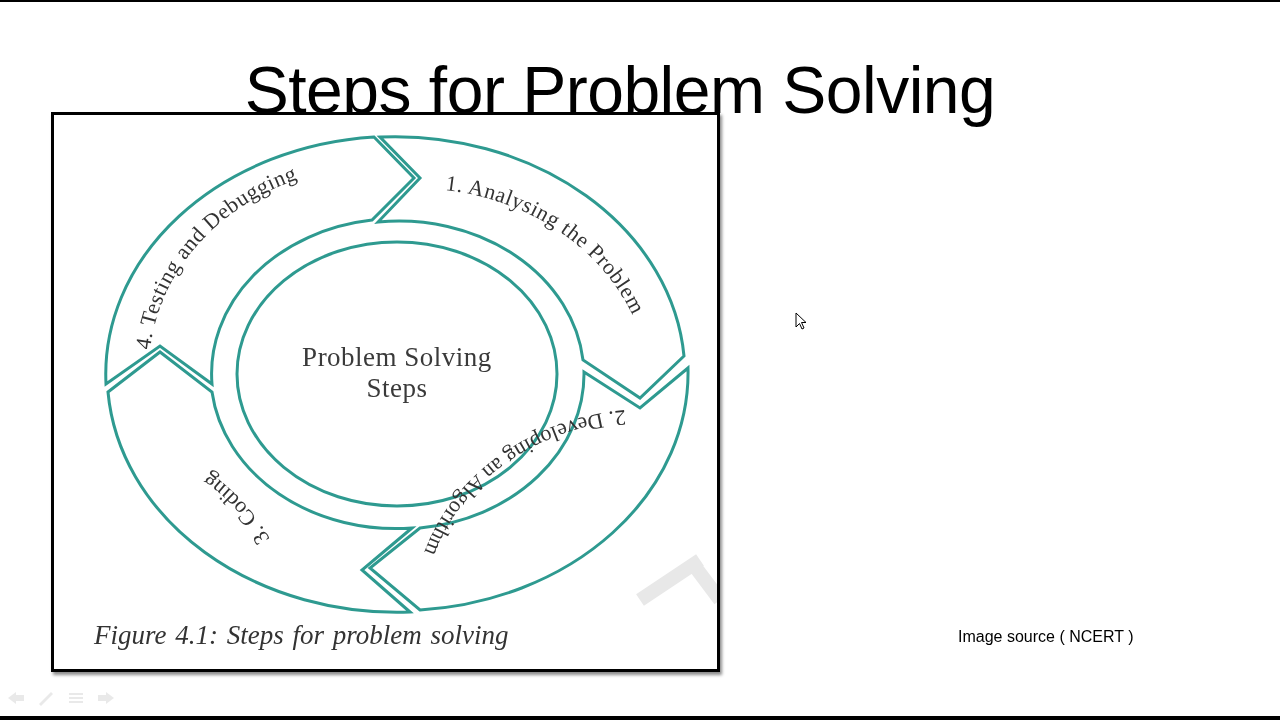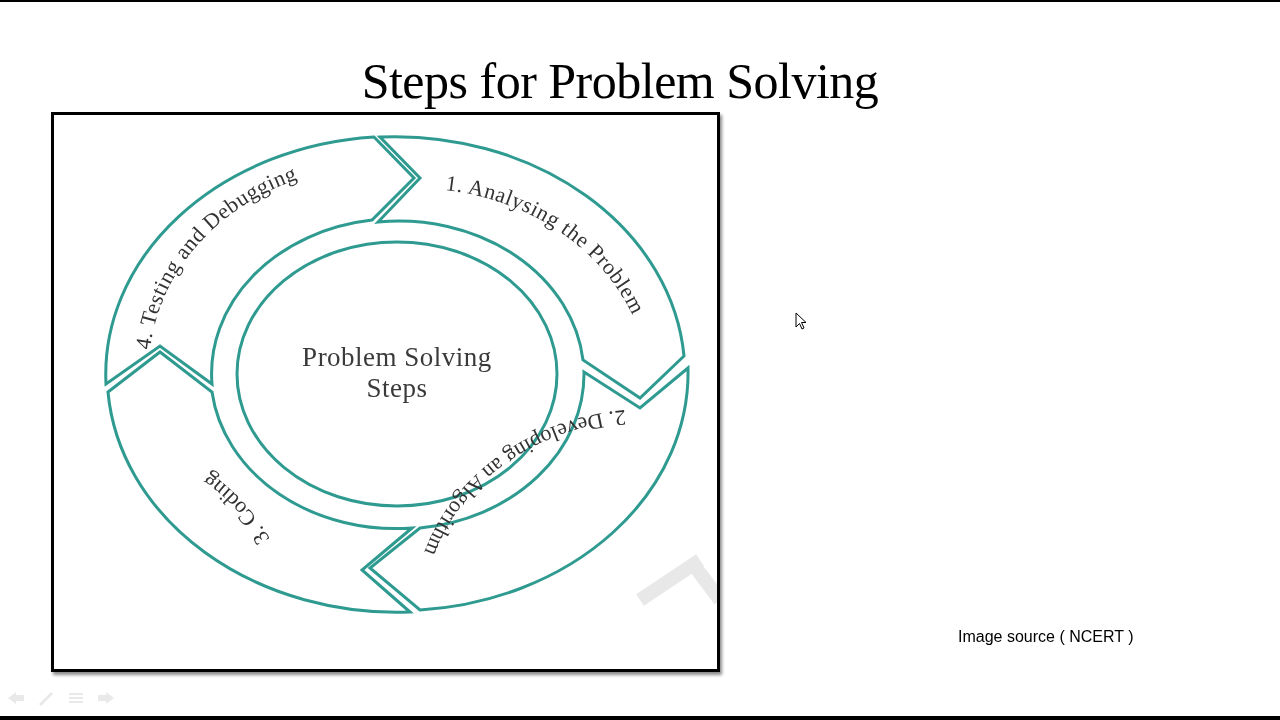--- a/index.html
+++ b/index.html
@@ -1,19 +1,19 @@
 <!DOCTYPE html>
 <html><head>
 <meta charset="utf-8">
 <style>
   html, body { margin: 0; padding: 0; }
   body { width: 1280px; height: 720px; background: #ffffff; position: relative; overflow: hidden; font-family: "Liberation Sans", sans-serif; }
   .topbar { position: absolute; left: 0; top: 0; width: 1280px; height: 2px; background: #000; }
   .bottombar { position: absolute; left: 0; top: 716px; width: 1280px; height: 4px; background: #000; }
-  .slide-title { position: absolute; left: 0; top: 52px; width: 1240px; text-align: center; font-family: Liberation Serif, serif; font-size: 50px; color: #000; letter-spacing: -0.5px; }
+  .slide-title { position: absolute; left: 0; top: 52px; width: 1240px; text-align: center; font-family: Liberation Sans, sans-serif; font-size: 66px; color: #000; letter-spacing: -0.5px; }
   .figure-frame { position: absolute; left: 51px; top: 112px; width: 663px; height: 554px; border: 3px solid #000; background: #fff; box-shadow: 2px 3px 3px rgba(0,0,0,0.45); overflow: hidden; }
   .figure-svg { position: absolute; left: -54px; top: -115px; }
   .figure-caption { position: absolute; left: 40px; top: 505px; font-family: "Liberation Serif", serif; font-style: italic; font-size: 27px; color: #333; white-space: nowrap; word-spacing: 2px; }
   .source-note { position: absolute; left: 958px; top: 628px; font-family: "Liberation Sans", sans-serif; font-size: 16px; color: #000; }
   .cursor { position: absolute; left: 795px; top: 312px; }
   .slide-controls { position: absolute; left: 6px; top: 690px; display: flex; gap: 10px; opacity: 0.18; }
   .slide-controls span { width: 20px; height: 16px; display: inline-block; }
   text.step { font-family: "Liberation Serif", serif; font-size: 22px; fill: #333; letter-spacing: 0.5px; }
   text.center { font-family: "Liberation Serif", serif; font-size: 27px; fill: #3a3a3a; letter-spacing: 0.5px; }
 </style>
@@ -54,20 +54,21 @@
     </text>
     <text class="step" transform="rotate(180 225 497)">
       <textPath href="#arc3">3. Coding</textPath>
     </text>
 
     <text class="center" x="397" y="366" text-anchor="middle">Problem Solving</text>
     <text class="center" x="397" y="397" text-anchor="middle">Steps</text>
 
     <path d="M 640 600 L 700 560 M 690 560 L 720 600" stroke="#e8e8e8" stroke-width="14" fill="none"></path>
   </svg>
+  <div class="figure-caption">Figure 4.1:   Steps for problem solving</div>
 </div>
 
 <div class="source-note">Image source ( NCERT )</div>
 
 <svg class="cursor" width="14" height="20" viewBox="0 0 14 20">
   <path d="M1 1 L1 15 L4.5 11.5 L7 17 L9 16 L6.5 10.5 L11 10.5 Z" fill="#fff" stroke="#000" stroke-width="1"></path>
 </svg>
 
 <div class="slide-controls">
   <span>

